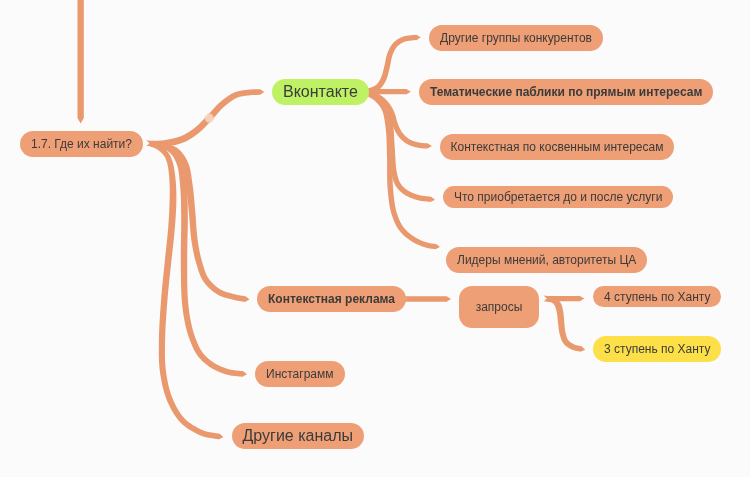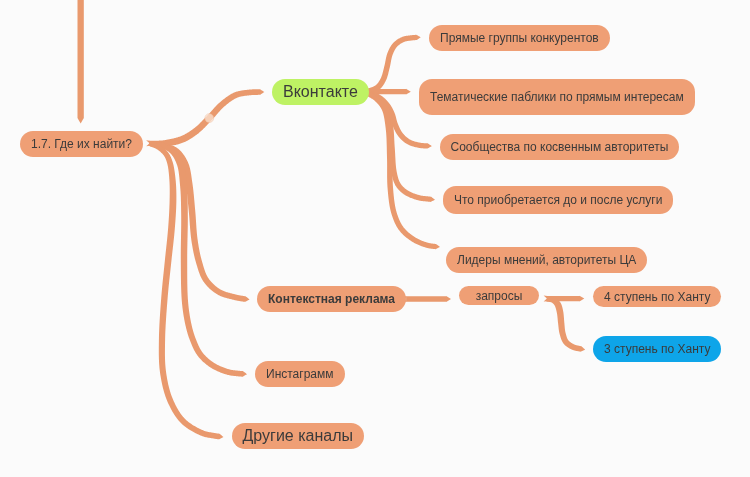--- a/index.html
+++ b/index.html
@@ -36,44 +36,44 @@
       <circle cx="209.3" cy="118.1" r="4.4" fill="#fbe5d6" fill-opacity="0.72" stroke="#eebd9f" stroke-width="0.9" stroke-opacity="0.55"></circle>
     </svg>
   <div id="nodelayer">
       <div class="node" style="left: 20px; top: 130.5px; height: 26px; min-width: 80px; padding: 0px 11px; font-size: 12px; border-radius: 13px; background: rgb(239, 159, 117); color: rgb(59, 59, 59);">
         <span>1.7. Где их найти?</span>
       </div>
       <div class="node" style="left: 272px; top: 78.5px; height: 26px; min-width: 80px; padding: 0px 11px; font-size: 16px; border-radius: 13px; background: #bef264; color: rgb(59, 59, 59); text-align: right;">
         <span>Вконтакте</span>
       </div>
       <div class="node" style="left: 429px; top: 24.5px; height: 26px; min-width: 80px; padding: 0px 11px; font-size: 12px; border-radius: 13px; background: rgb(239, 159, 117); color: rgb(59, 59, 59);">
-        <span>Прямые группы конкурентов</span>
+        <span>Другие группы конкурентов</span>
       </div>
-      <div class="node" style="left: 419px; top: 79px; height: 36px; min-width: 80px; padding: 0px 11px; font-size: 12px; border-radius: 13px; background: rgb(239, 159, 117); color: rgb(59, 59, 59);">
+      <div class="node" style="left: 419px; top: 79px; height: 26px; min-width: 80px; padding: 0px 11px; font-size: 12px; border-radius: 13px; background: rgb(239, 159, 117); color: rgb(59, 59, 59); font-weight: bold;">
         <span>Тематические паблики по прямым интересам</span>
       </div>
       <div class="node" style="left: 439.5px; top: 133.5px; height: 26px; min-width: 80px; padding: 0px 11px; font-size: 12px; border-radius: 13px; background: rgb(239, 159, 117); color: rgb(59, 59, 59);">
-        <span>Сообщества по косвенным авторитеты</span>
+        <span>Контекстная по косвенным интересам</span>
       </div>
-      <div class="node" style="left: 443px; top: 186px; height: 28px; min-width: 80px; padding: 0px 11px; font-size: 12px; border-radius: 13px; background: rgb(239, 159, 117); color: rgb(59, 59, 59);">
+      <div class="node" style="left: 443px; top: 186px; height: 22px; min-width: 80px; padding: 0px 11px; font-size: 12px; border-radius: 13px; background: rgb(239, 159, 117); color: rgb(59, 59, 59);">
         <span>Что приобретается до и после услуги</span>
       </div>
       <div class="node" style="left: 446px; top: 247px; height: 26px; min-width: 80px; padding: 0px 11px; font-size: 12px; border-radius: 13px; background: rgb(239, 159, 117); color: rgb(59, 59, 59);">
         <span>Лидеры мнений, авторитеты ЦА</span>
       </div>
       <div class="node" style="left: 257px; top: 286px; height: 26px; min-width: 80px; padding: 0px 11px; font-size: 12px; border-radius: 13px; background: rgb(239, 159, 117); color: rgb(59, 59, 59); font-weight: bold;">
         <span>Контекстная реклама</span>
       </div>
-      <div class="node" style="left: 459px; top: 286px; height: 19px; min-width: 80px; padding: 0px 11px; font-size: 12px; border-radius: 13px; background: rgb(239, 159, 117); color: rgb(59, 59, 59);">
+      <div class="node" style="left: 459px; top: 286px; height: 42px; min-width: 80px; padding: 0px 11px; font-size: 12px; border-radius: 13px; background: rgb(239, 159, 117); color: rgb(59, 59, 59);">
         <span>запросы</span>
       </div>
       <div class="node" style="left: 593px; top: 286px; height: 21px; min-width: 80px; padding: 0px 11px; font-size: 12px; border-radius: 13px; background: rgb(239, 159, 117); color: rgb(59, 59, 59);">
         <span>4 ступень по Ханту</span>
       </div>
-      <div class="node" style="left: 593px; top: 336px; height: 26px; min-width: 80px; padding: 0px 11px; font-size: 12px; border-radius: 13px; background: #0ea5e9; color: rgb(59, 59, 59);">
+      <div class="node" style="left: 593px; top: 336px; height: 26px; min-width: 80px; padding: 0px 11px; font-size: 12px; border-radius: 13px; background: #fde047; color: rgb(59, 59, 59);">
         <span>3 ступень по Ханту</span>
       </div>
       <div class="node" style="left: 255px; top: 360.5px; height: 26px; min-width: 80px; padding: 0px 11px; font-size: 12px; border-radius: 13px; background: rgb(239, 159, 117); color: rgb(59, 59, 59); align-items: center;">
         <span>Инстаграмм</span>
       </div>
       <div class="node" style="left: 231.5px; top: 423px; height: 26px; min-width: 80px; padding: 0px 11px; font-size: 16px; border-radius: 13px; background: rgb(239, 159, 117); color: rgb(59, 59, 59);">
         <span>Другие каналы</span>
       </div>
     </div>
 </div>

